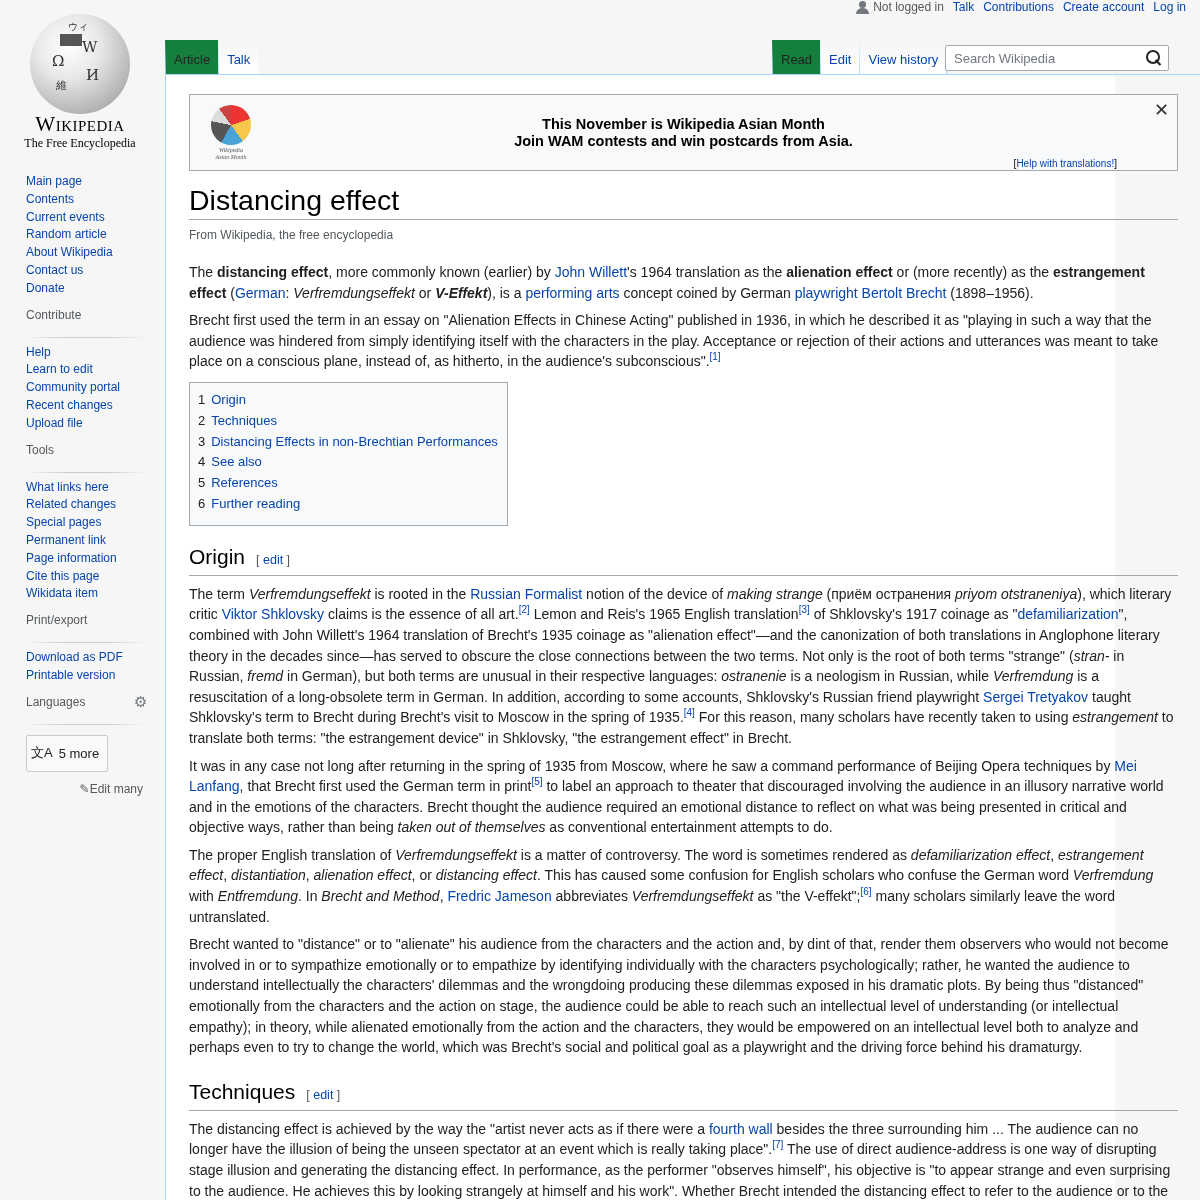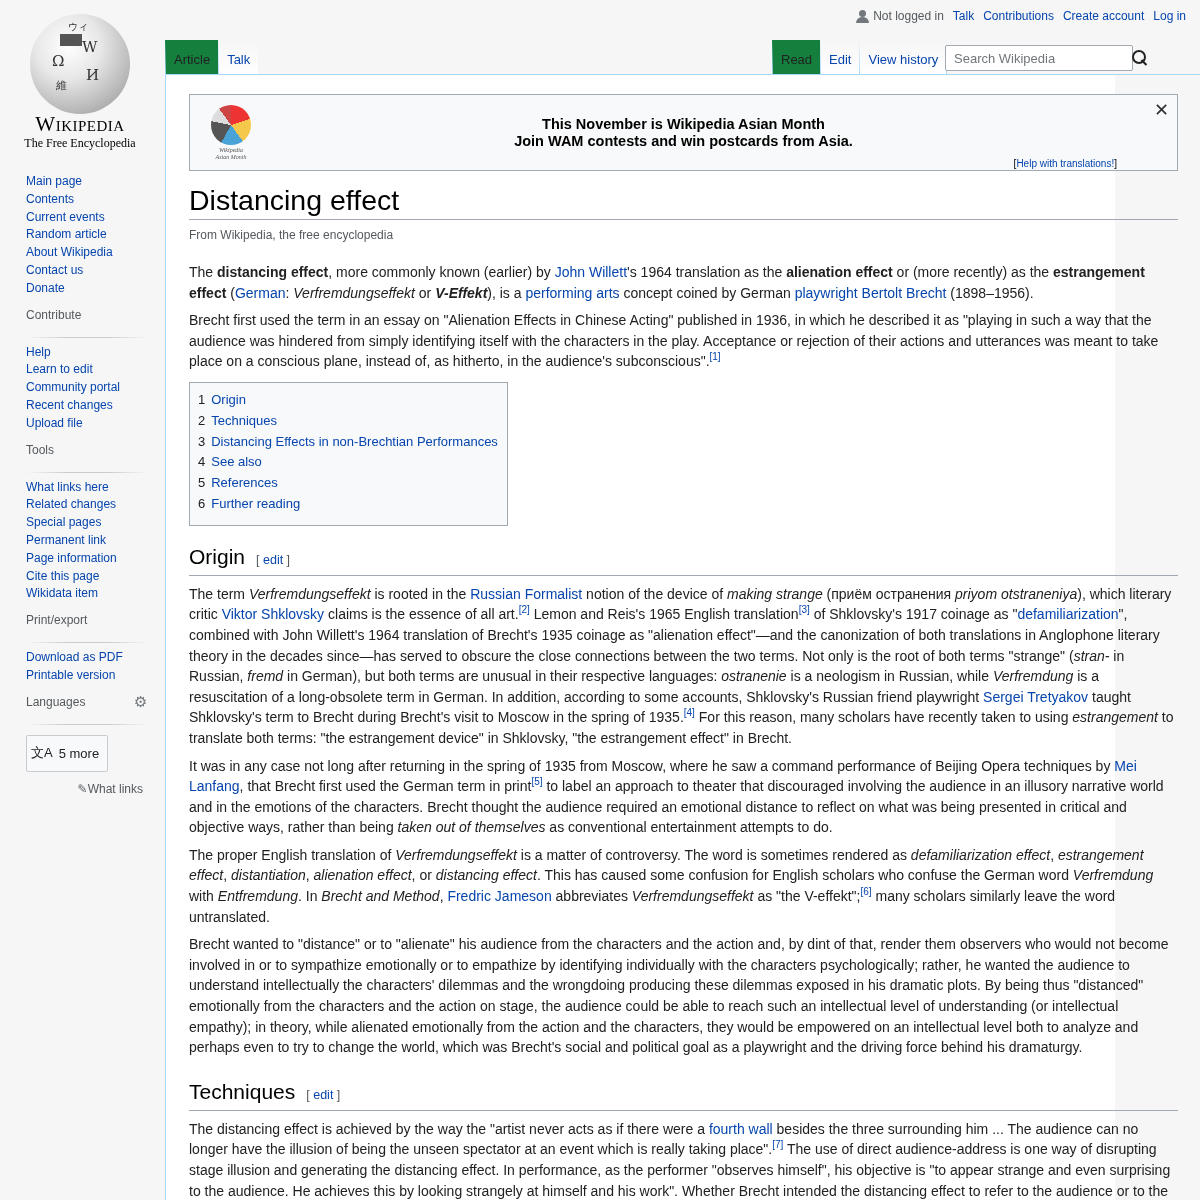--- a/index.html
+++ b/index.html
@@ -54,21 +54,21 @@
   .more-btn {
     display: inline-flex; align-items: center; gap: 6px;
     border: 1px solid #c8ccd1; border-radius: 2px; background: #f8f9fa;
     height: 37px; padding: 0 8px 0 4px; margin-top: 4px; font-size: 13px; color: #202122;
   }
   .more-btn .trans-icon { font-size: 13px; color: #202122; }
   .edit-links { text-align: right; padding-right: 22px; margin-top: 7px; font-size: 12px; color: #54595d; }
 
   
   #personal {
-    position: absolute; top: 9px; right: 14px;
+    position: absolute; top: 0; right: 14px;
     display: flex; align-items: center; gap: 9px; font-size: 12px;
   }
   #personal .user { color: #54595d; display: flex; align-items: center; gap: 4px; }
   #personal .user-icon {
     width: 13px; height: 13px; position: relative; display: inline-block;
   }
   #personal .user-icon::before {
     content: ""; position: absolute; left: 3px; top: 0; width: 7px; height: 7px; border-radius: 50%; background: #72777d;
   }
   #personal .user-icon::after {
@@ -86,21 +86,21 @@
   }
   .tab.selected { background: #15803d; color: #202122; }
   #left-tabs { left: 165px; }
   #right-tabs { left: 772px; }
   .tab-underline {
     position: absolute; top: 74px; left: 166px; right: 0; height: 1px; background: #a7d7f9;
   }
 
   
   #search {
-    position: absolute; left: 945px; top: 45px; width: 188px; height: 26px;
+    position: absolute; left: 945px; top: 45px; width: 224px; height: 26px;
     background: #fff; border: 1px solid #a2a9b1; border-radius: 2px;
     display: flex; align-items: center; justify-content: space-between; padding: 0 6px;
   }
   #search input {
     border: none; outline: none; font-size: 13px; width: 200px; background: transparent;
     font-family: "Liberation Sans", sans-serif; color: #202122;
   }
   #search input::placeholder { color: #72777d; }
   .search-icon { width: 16px; height: 16px; position: relative; }
   .search-icon::before {
@@ -244,21 +244,21 @@
     <h3>
       <span>Languages</span>
       <span class="gear">⚙</span>
     </h3>
     <div class="more-btn">
       <span class="trans-icon">文A</span>
       <span>5 more</span>
     </div>
   </div>
   <div class="edit-links">
-    <span>✎</span><span>What links</span>
+    <span>✎</span><span>Edit many</span>
   </div>
 </div>
 
 <div id="personal">
   <span class="user">
     <span class="user-icon"></span>
     <span>Not logged in</span>
   </span>
   <a href="#">Talk</a>
   <a href="#">Contributions</a>

